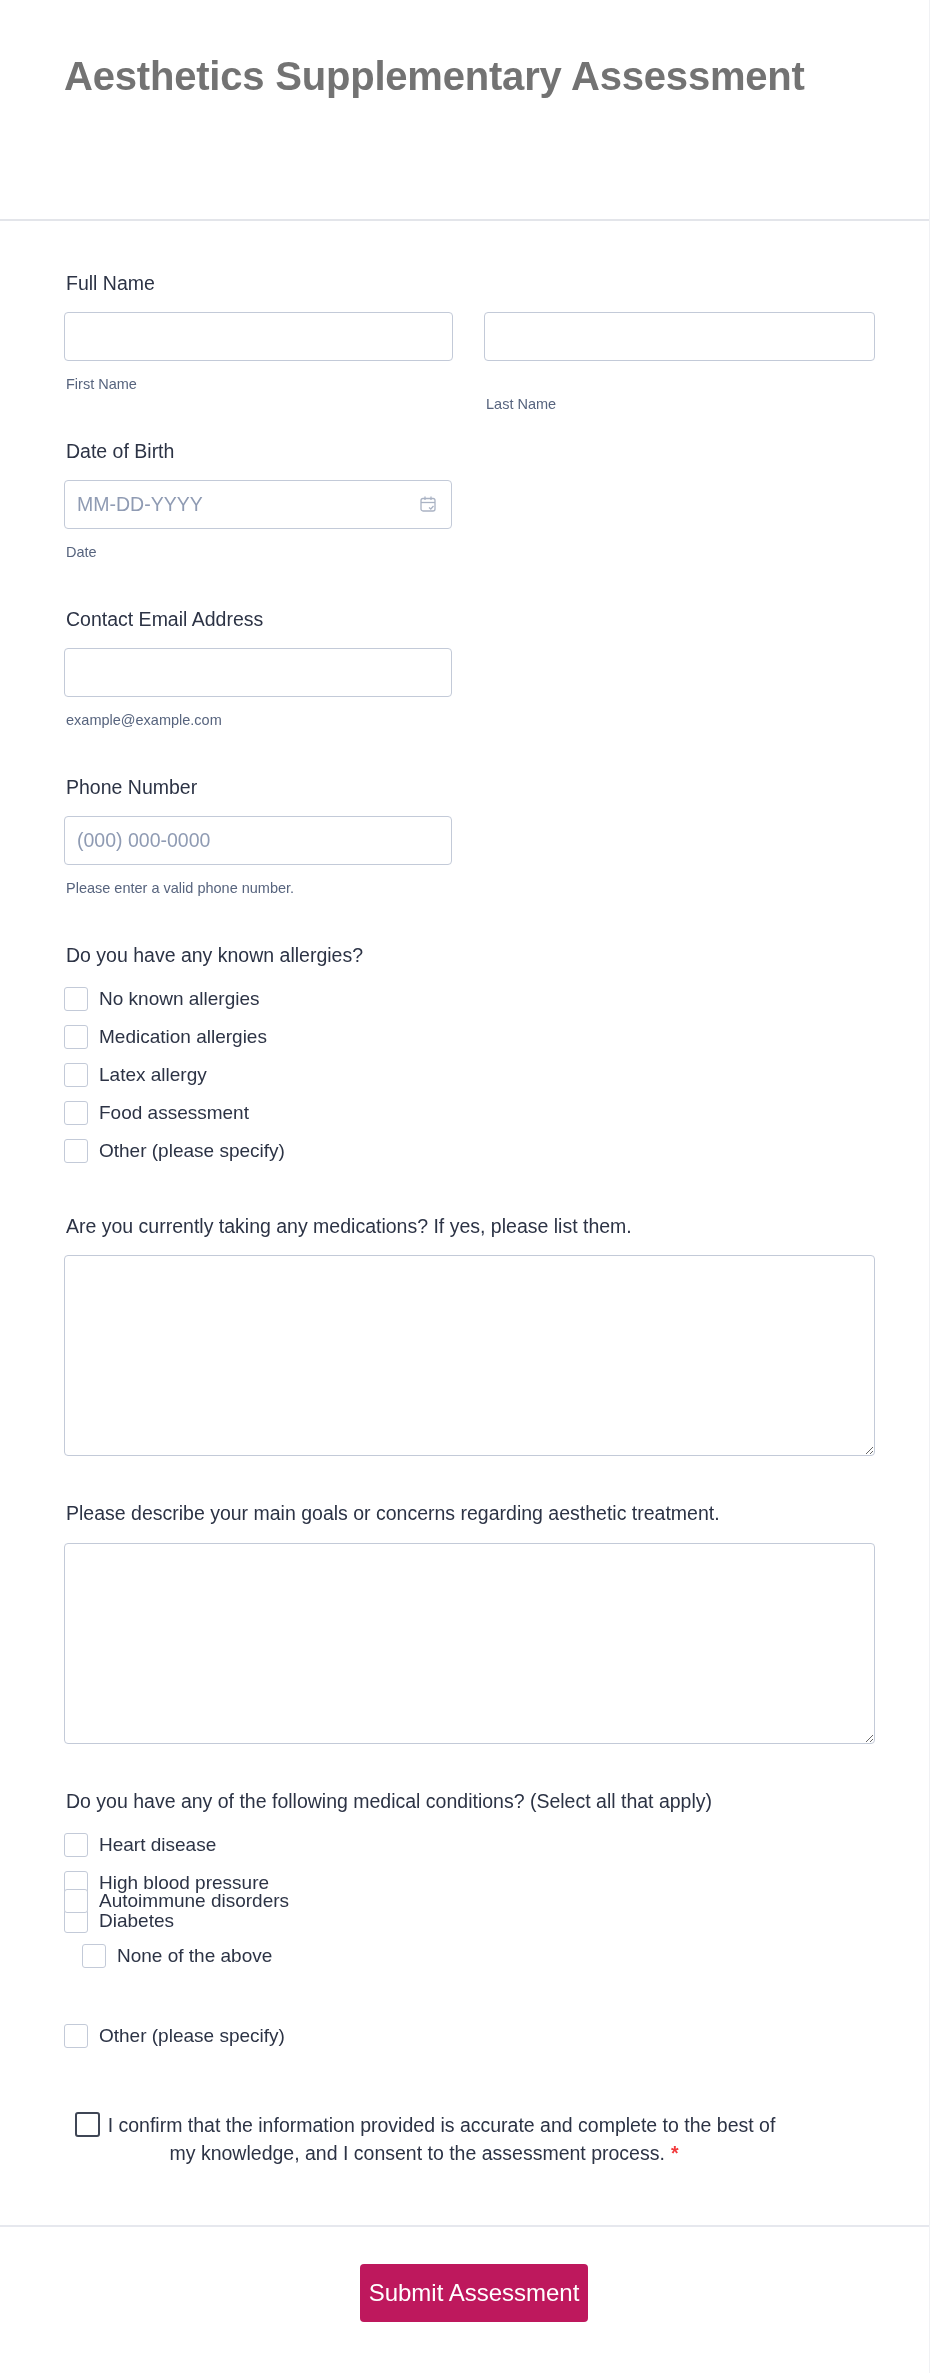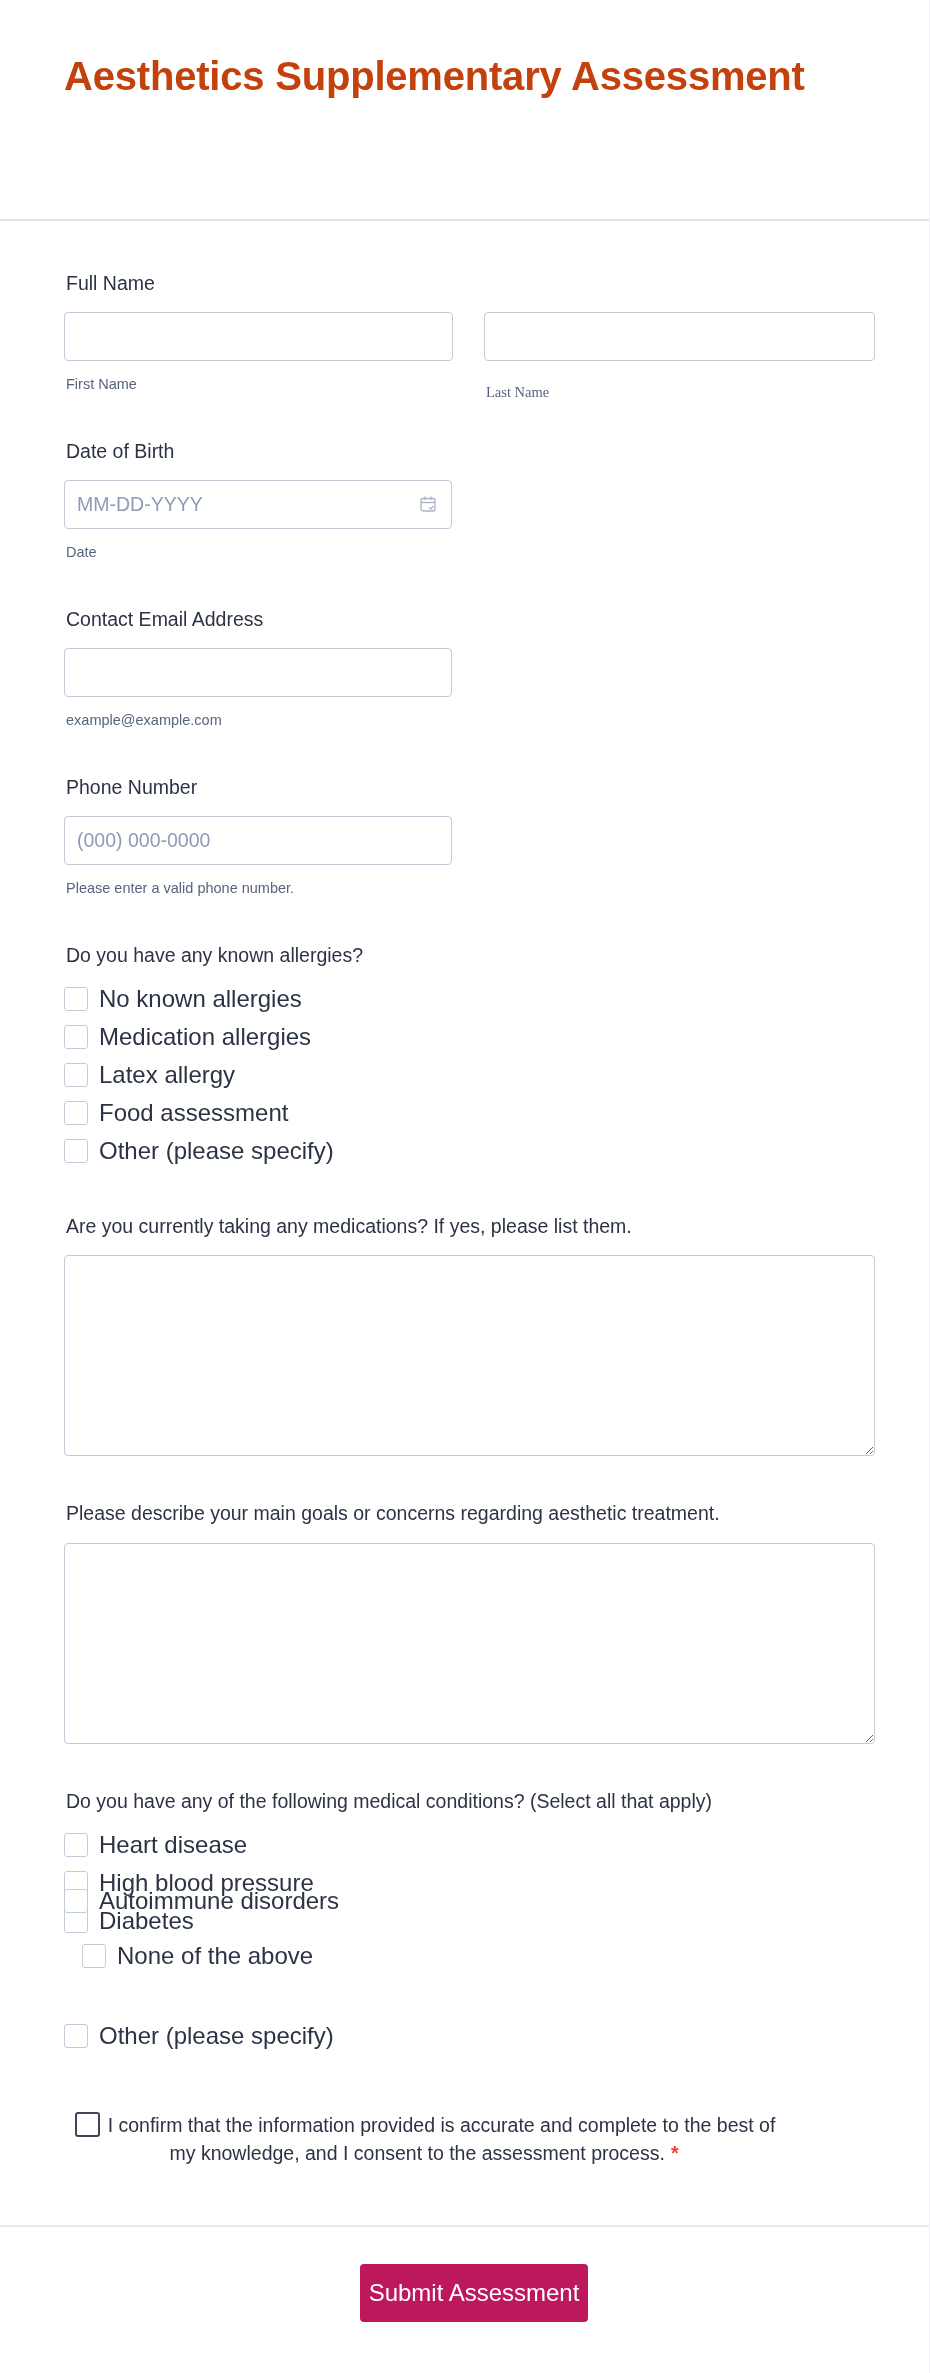--- a/index.html
+++ b/index.html
@@ -12,21 +12,21 @@
       border-right: 1px solid #f0f1f4;
     }
     .header {
       height: 221px;
       border-bottom: 2px solid #e3e5ea;
       padding: 52px 64px 0 64px;
     }
     .title {
       font-size: 40px;
       font-weight: bold;
-      color: #c2410c;
+      color: #737373;
       line-height: 48px;
       letter-spacing: -0.2px;
     }
     .subtitle {
       margin-top: 7px;
       font-size: 19.5px;
       line-height: 32px;
       color: #57647e;
       width: 740px;
     }
@@ -69,21 +69,21 @@
     .checkbox {
       width: 24px; height: 24px;
       border: 1.5px solid #c3cad8;
       border-radius: 3px;
       background: #fff;
       flex-shrink: 0;
       cursor: pointer;
     }
     .checkbox-label {
       margin-left: 11px;
-      font-size: 24px;
+      font-size: 19px;
       color: #2c3345;
     }
     .textarea {
       position: absolute;
       left: 64px;
       width: 811px;
       height: 201px;
       border: 1.5px solid #c3cad8;
       border-radius: 4px;
       resize: vertical;
@@ -139,21 +139,21 @@
 <header class="header">
   <h1 class="title">Aesthetics Supplementary Assessment</h1>
 </header>
 
 <main>
 
   <div class="field-label" style="position:absolute;left:64px;top:271px;">Full Name</div>
   <input class="input" type="text" style="left: 64px; top: 312px; width: 389px;" value="">
   <div class="sublabel" style="left:64px;top:376px;">First Name</div>
   <input class="input" type="text" style="left: 484px; top: 312px; width: 391px;" value="">
-  <div class="sublabel" style="left:484px;top:384px;font-family:Liberation Serif, serif;">Last Name</div>
+  <div class="sublabel" style="left:484px;top:396px;">Last Name</div>
 
   <div class="field-label" style="position:absolute;left:64px;top:439px;">Date of Birth</div>
   <input class="input" type="text" style="left: 64px; top: 480px; width: 388px;" placeholder="MM-DD-YYYY">
   <span class="cal-icon" style="left:419px;top:495px;">
     <svg width="18" height="18" viewBox="0 0 18 18" fill="none" stroke="#aab3c4" stroke-width="1.3">
       <rect x="2" y="3.5" width="14" height="12.5" rx="2"></rect>
       <line x1="2" y1="7.5" x2="16" y2="7.5"></line>
       <line x1="6" y1="1.5" x2="6" y2="5"></line>
       <line x1="12" y1="1.5" x2="12" y2="5"></line>
       <polyline points="10,12.5 11.8,14 14.5,11"></polyline>

